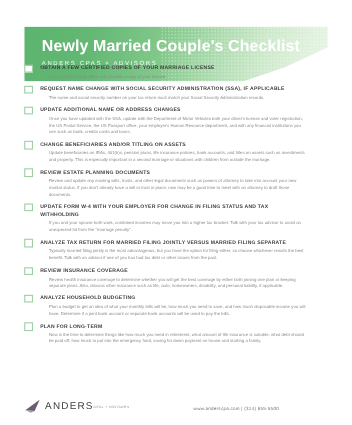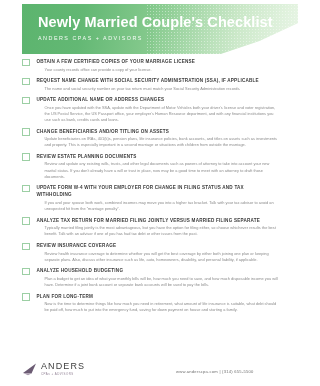--- a/index.html
+++ b/index.html
@@ -14,20 +14,21 @@
     overflow: hidden;
     position: relative;
   }
 
   
   .banner-wrap {
     position: relative;
     width: 298px;
     height: 58px;
     overflow: hidden;
+    margin-top: 20px;
   }
   .banner {
     position: absolute;
     left: 22px;
     top: 4px;
     width: 276px;
     height: 50px;
     background: linear-gradient(100deg, #5cb46e 0%, #63b874 22%, #8ccd92 52%, #bfe3bc 78%, #d8eed3 100%);
     -webkit-clip-path: polygon(0 0, 100% 0, 100% 38%, 86% 74%, 72% 100%, 0 100%);
     clip-path: polygon(0 0, 100% 0, 100% 38%, 86% 74%, 72% 100%, 0 100%);
@@ -138,22 +139,23 @@
     display: flex;
     align-items: center;
   }
   .logo-mark {
     width: 16px;
     height: 14px;
     margin-right: 3px;
   }
   .logo-text {
     display: flex;
-    flex-direction: column;
+    flex-direction: row;
     justify-content: center;
+    align-items: center;
   }
   .logo-name {
     font-size: 9px;
     letter-spacing: 1.1px;
     color: #3f3f3f;
     line-height: 9px;
     font-weight: normal;
   }
   .logo-tag {
     font-size: 2.9px;

